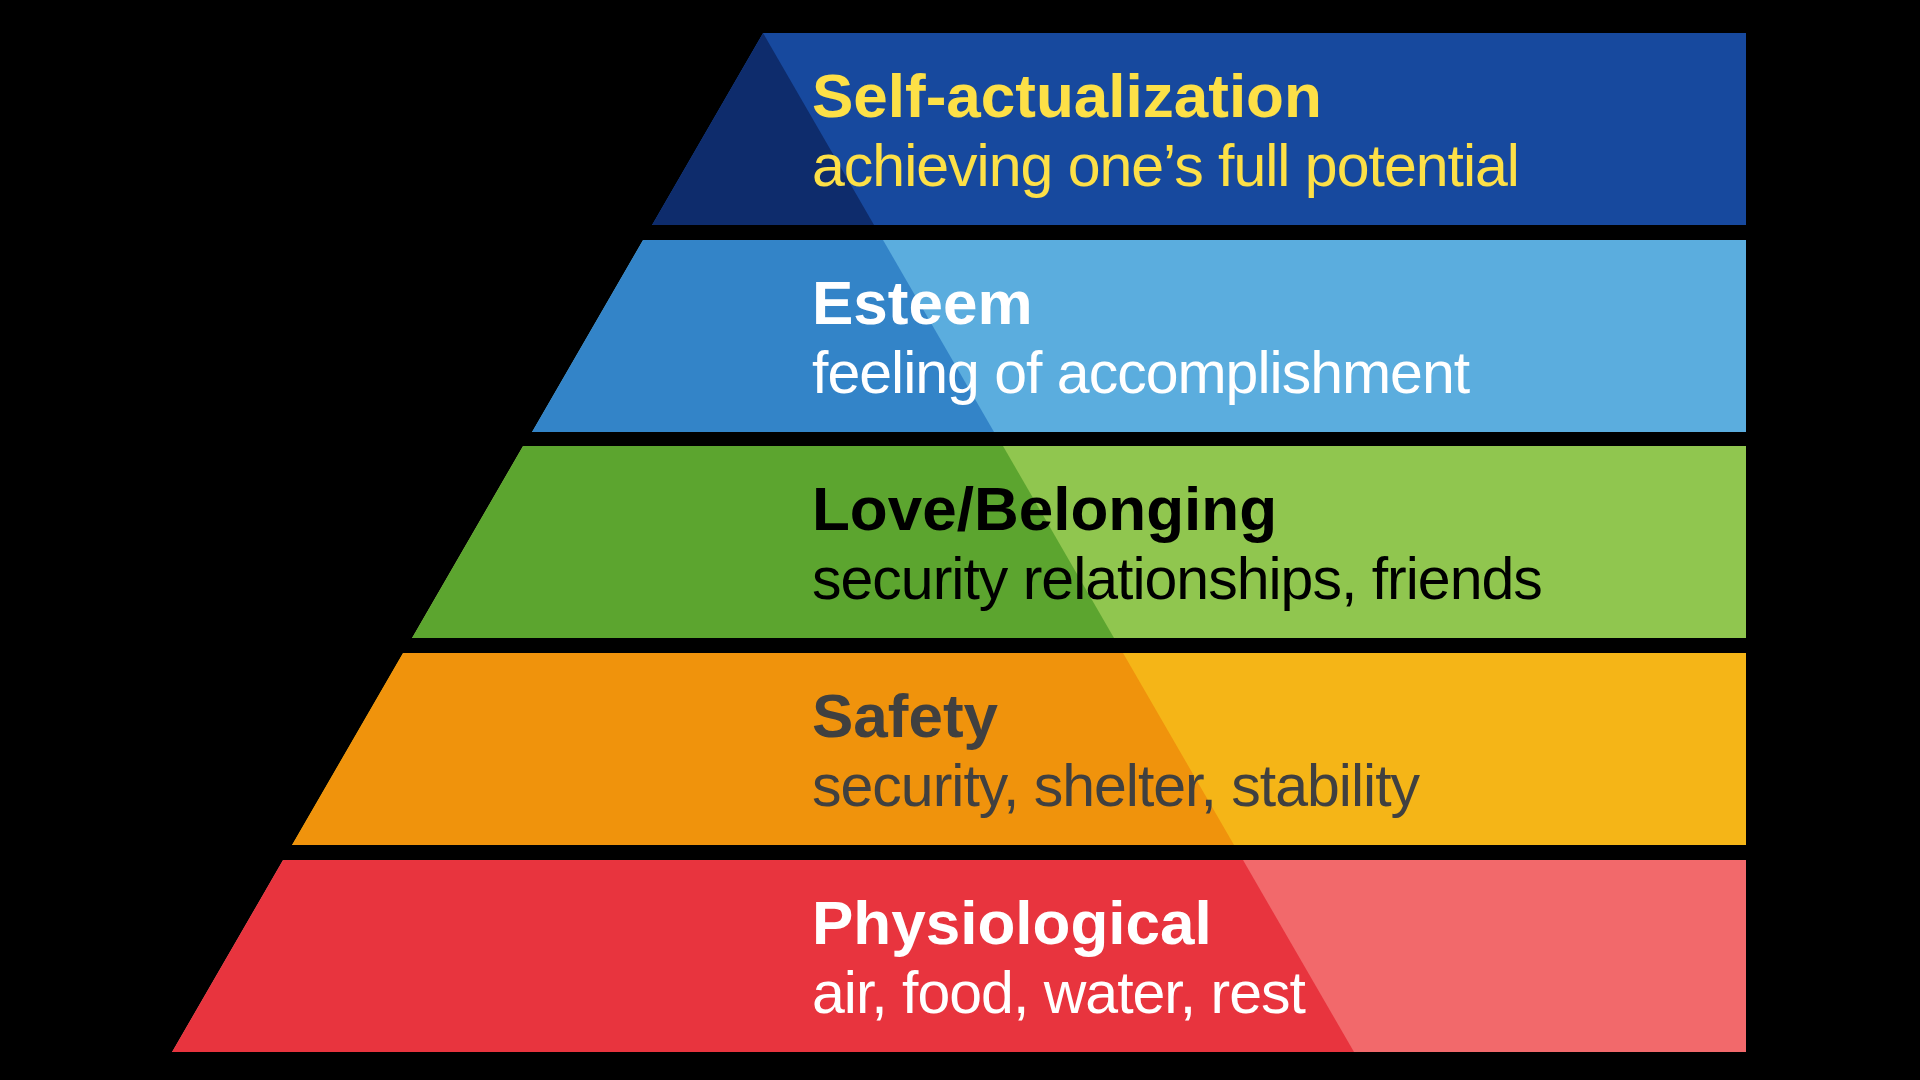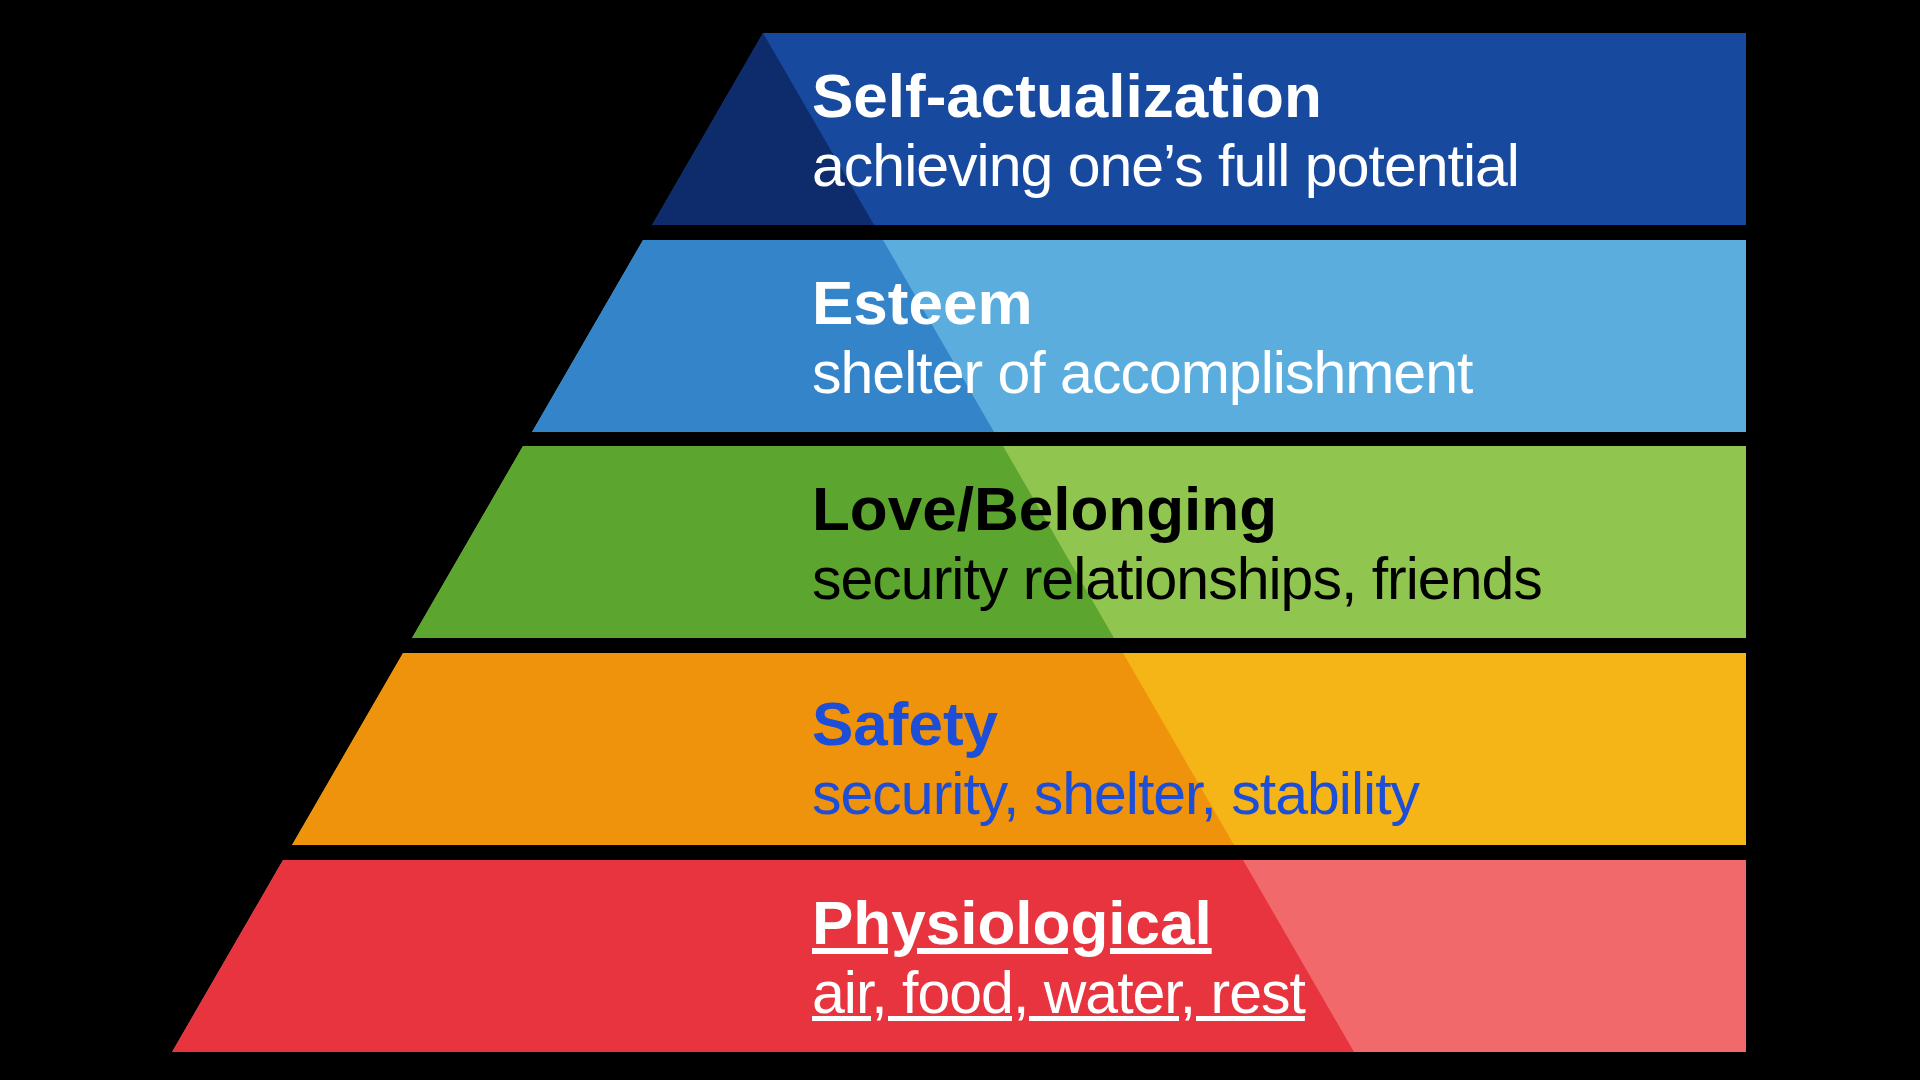--- a/index.html
+++ b/index.html
@@ -66,51 +66,51 @@
     white-space: nowrap;
   }
 </style>
 </head>
 <body style="background: rgb(0, 0, 0);">
 
 <div class="stage">
 
   <div class="band band-0" style="--dark: #0E2C6C; --light: #17499E;">
     <div class="facet-dark"></div>
-    <div class="band-text" style="color: #ffffff;">
+    <div class="band-text" style="color: #fde047;">
       <div class="band-title">Self-actualization</div>
       <div class="band-sub">achieving one’s full potential</div>
     </div>
   </div>
 
   <div class="band band-1" style="--dark: #3384C8; --light: #5BADDE;">
     <div class="facet-dark"></div>
     <div class="band-text" style="color: rgb(255, 255, 255);">
       <div class="band-title">Esteem</div>
-      <div class="band-sub">shelter of accomplishment</div>
+      <div class="band-sub">feeling of accomplishment</div>
     </div>
   </div>
 
   <div class="band band-2" style="--dark: #5CA52F; --light: #90C64F;">
     <div class="facet-dark"></div>
     <div class="band-text" style="color: #000000;">
       <div class="band-title">Love/Belonging</div>
       <div class="band-sub">security relationships, friends</div>
     </div>
   </div>
 
   <div class="band band-3" style="--dark: #F0930C; --light: #F5B517;">
     <div class="facet-dark"></div>
-    <div class="band-text" style="color: #1d4ed8; margin-top: 8px;">
+    <div class="band-text" style="color: #404040;">
       <div class="band-title">Safety</div>
       <div class="band-sub">security, shelter, stability</div>
     </div>
   </div>
 
   <div class="band band-4" style="--dark: #E8343E; --light: #F2696B;">
     <div class="facet-dark"></div>
-    <div class="band-text" style="color: rgb(255, 255, 255); text-decoration: underline;">
+    <div class="band-text" style="color: rgb(255, 255, 255);">
       <div class="band-title">Physiological</div>
       <div class="band-sub">air, food, water, rest</div>
     </div>
   </div>
 
 </div>
 
 </body></html>

